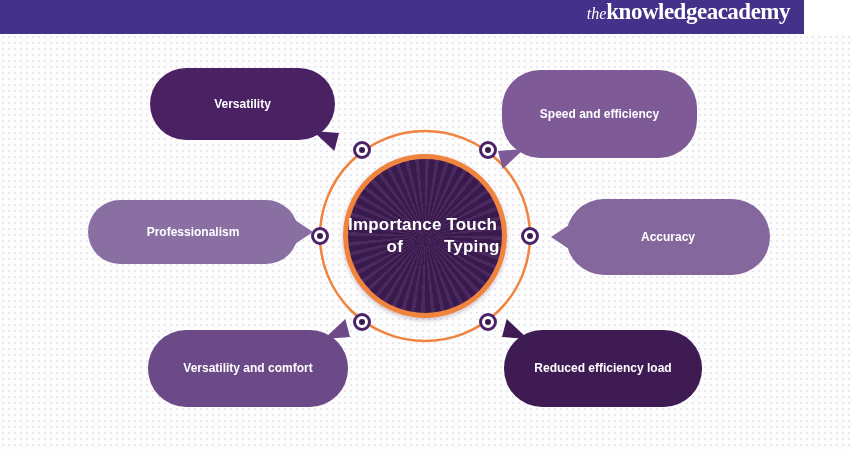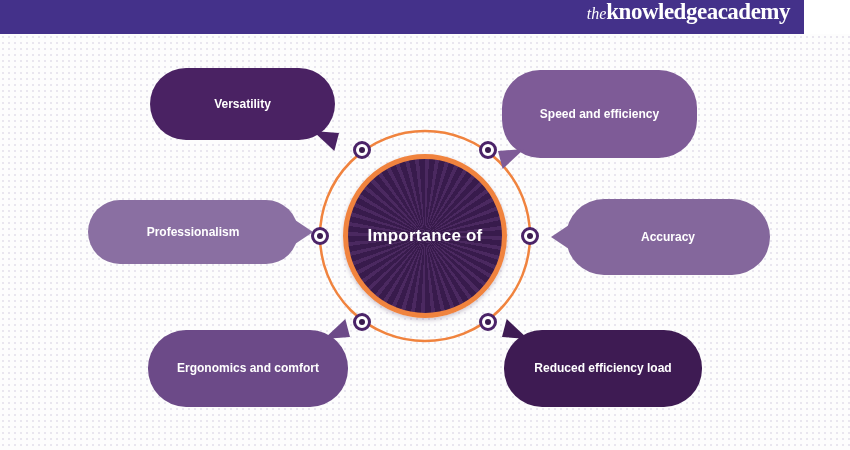--- a/index.html
+++ b/index.html
@@ -119,20 +119,21 @@
 </div>
 
 <div class="canvas"></div>
 
 <svg class="ring-layer" width="850" height="450" viewBox="0 0 850 450">
   <circle cx="425" cy="236" r="105" fill="none" stroke="#f0833e" stroke-width="2.5"></circle>
 </svg>
 
 <div class="center-circle">
   <span class="title">Importance of</span>
+  <span class="title">Touch Typing</span>
 </div>
 
 <div class="node tl"></div>
 <div class="node tr"></div>
 <div class="node l"></div>
 <div class="node r"></div>
 <div class="node bl"></div>
 <div class="node br"></div>
 
 <div class="bubble versatility" style="--c: #4a2263;">
@@ -141,17 +142,17 @@
 <div class="bubble speed" style="--c: #7e5b97;">
   <span>Speed and efficiency</span>
 </div>
 <div class="bubble professionalism" style="--c: #8a6fa2;">
   <span>Professionalism</span>
 </div>
 <div class="bubble accuracy" style="--c: #84679c;">
   <span>Accuracy</span>
 </div>
 <div class="bubble ergonomics" style="--c: #6c4a88;">
-  <span>Ergonomics and comfort</span>
+  <span>Versatility and comfort</span>
 </div>
 <div class="bubble reduced" style="--c: #3e1b53;">
   <span>Reduced efficiency load</span>
 </div>
 
 </body></html>

